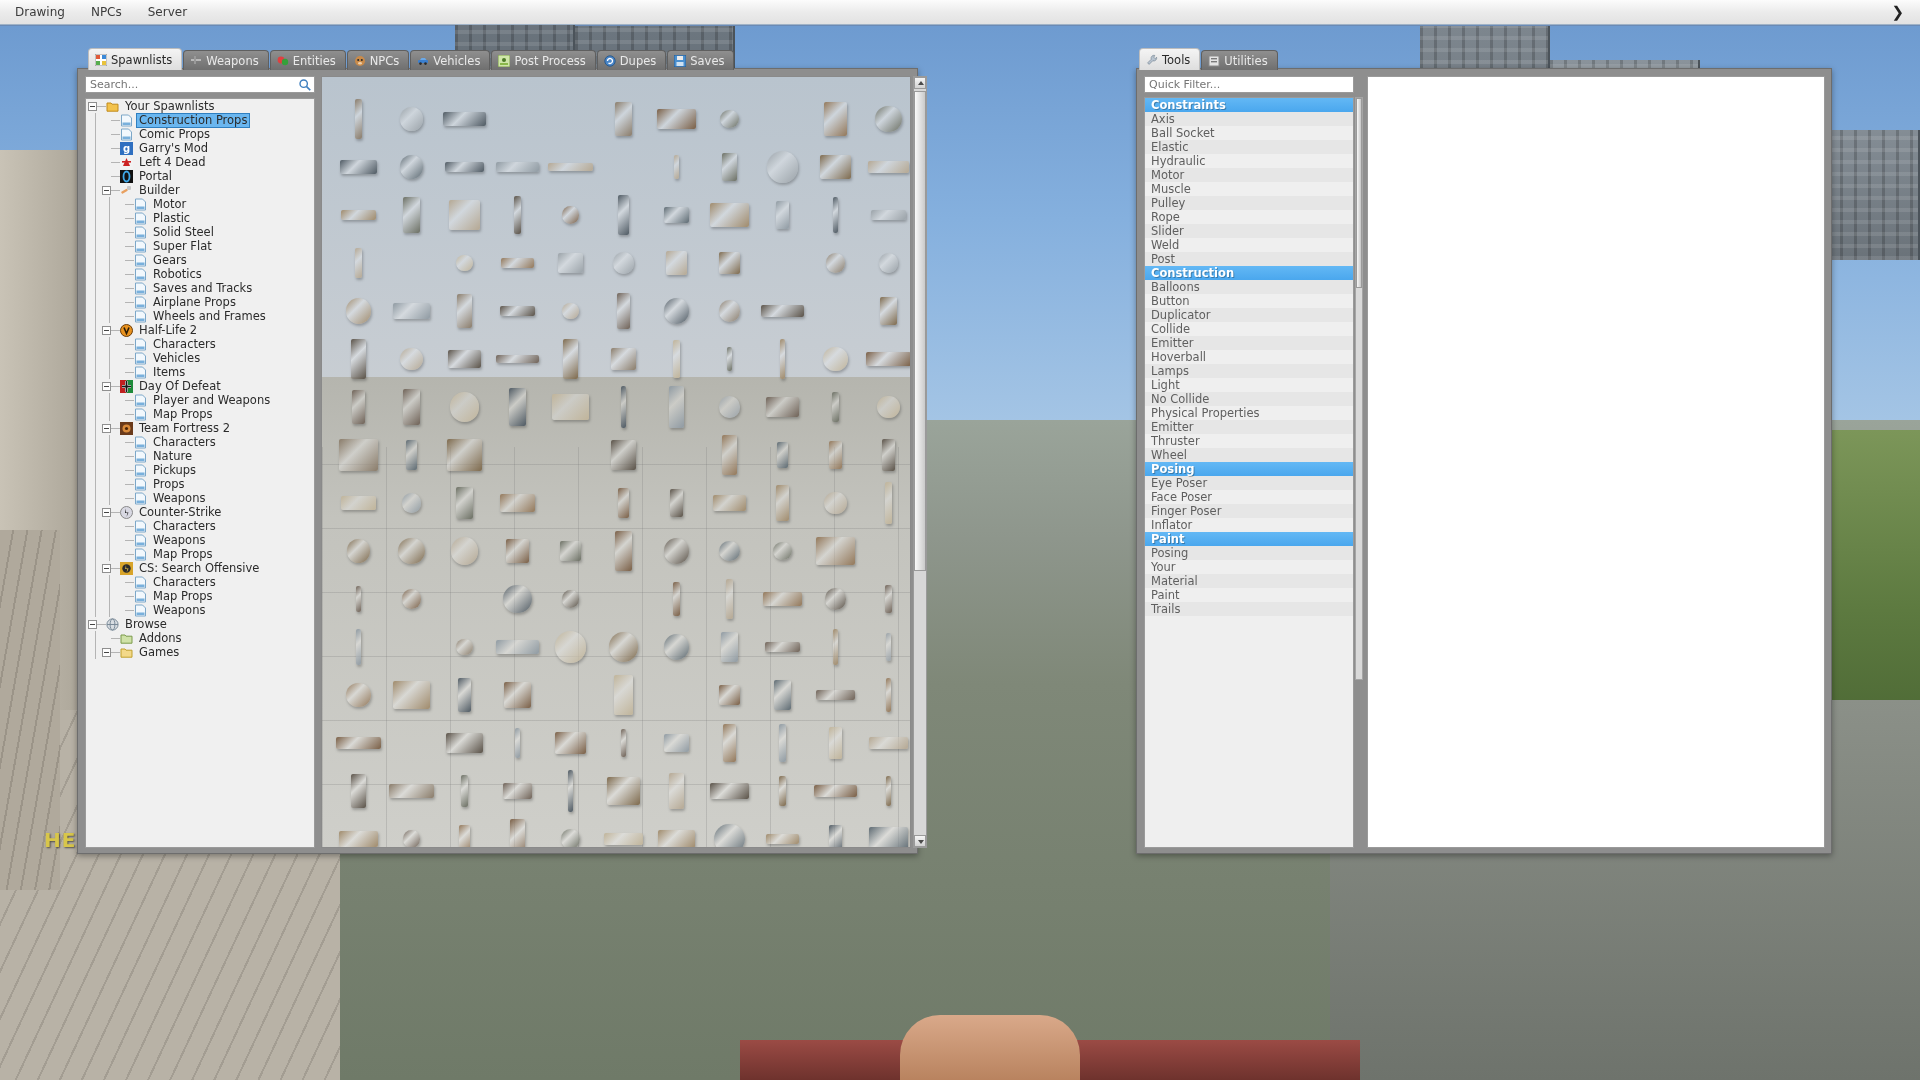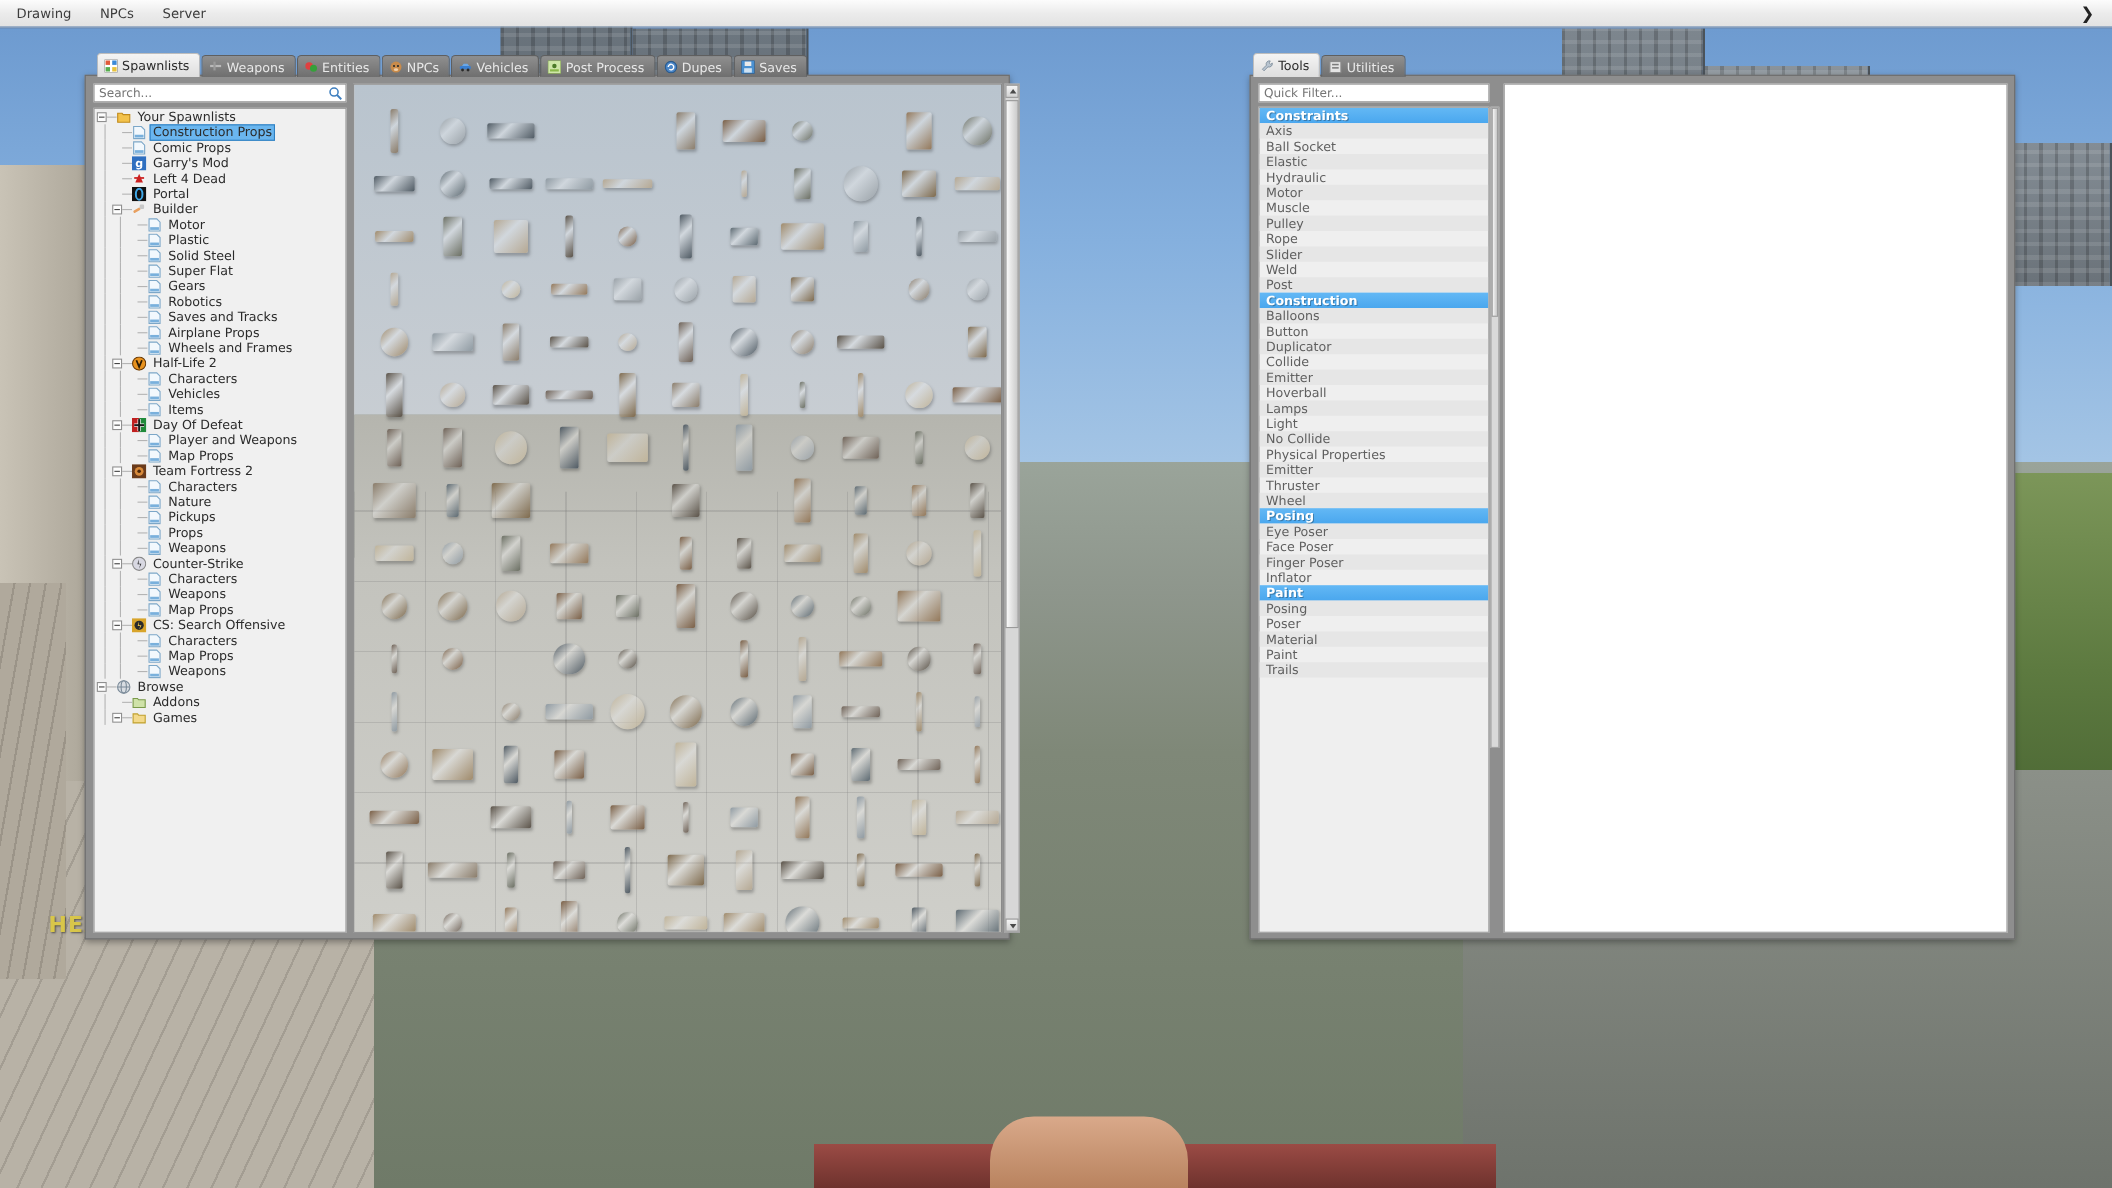--- a/index.html
+++ b/index.html
@@ -959,21 +959,21 @@
       <div class="tl-item alt">Emitter</div>
       <div class="tl-item">Thruster</div>
       <div class="tl-item alt">Wheel</div>
       <div class="tl-head">Posing</div>
       <div class="tl-item alt">Eye Poser</div>
       <div class="tl-item">Face Poser</div>
       <div class="tl-item alt">Finger Poser</div>
       <div class="tl-item">Inflator</div>
       <div class="tl-head">Paint</div>
       <div class="tl-item alt">Posing</div>
-      <div class="tl-item">Poser</div>
+      <div class="tl-item">Your</div>
       <div class="tl-item alt">Material</div>
       <div class="tl-item">Paint</div>
       <div class="tl-item alt">Trails</div>
     </div>
   <div class="tl-scroll">
     <div class="th"></div>
   </div>
   <div class="tool-canvas"></div>
 </div>
 

